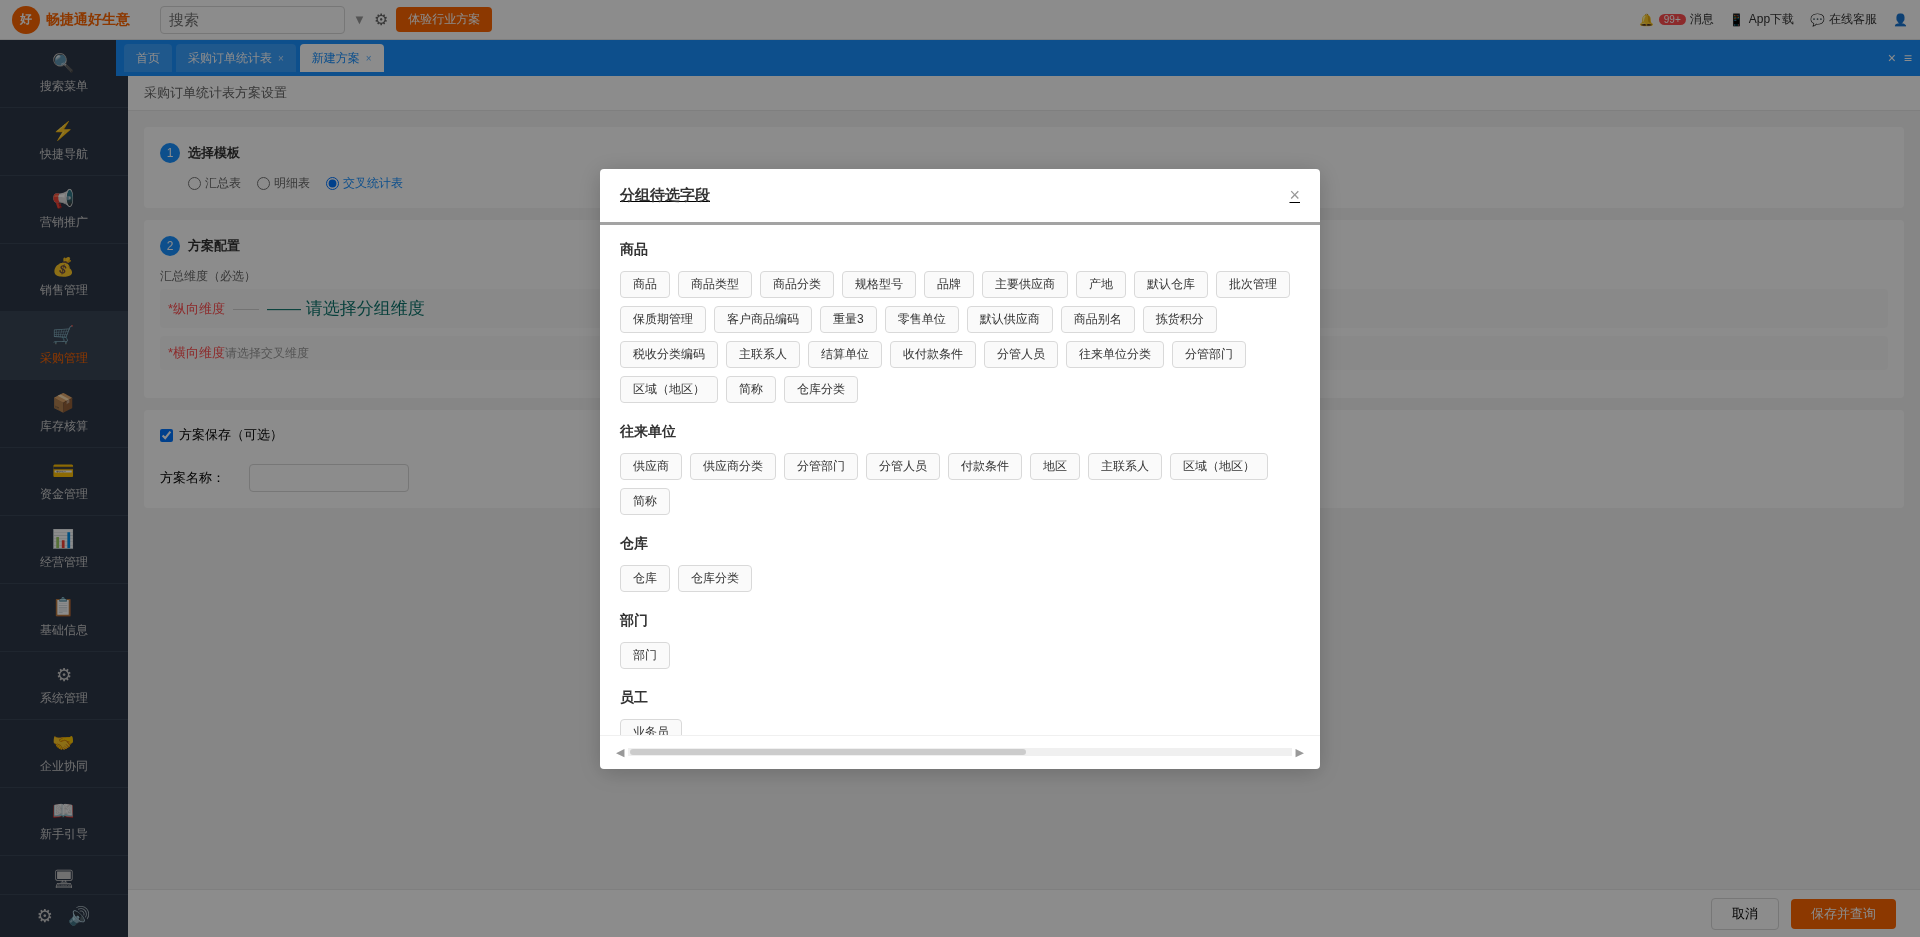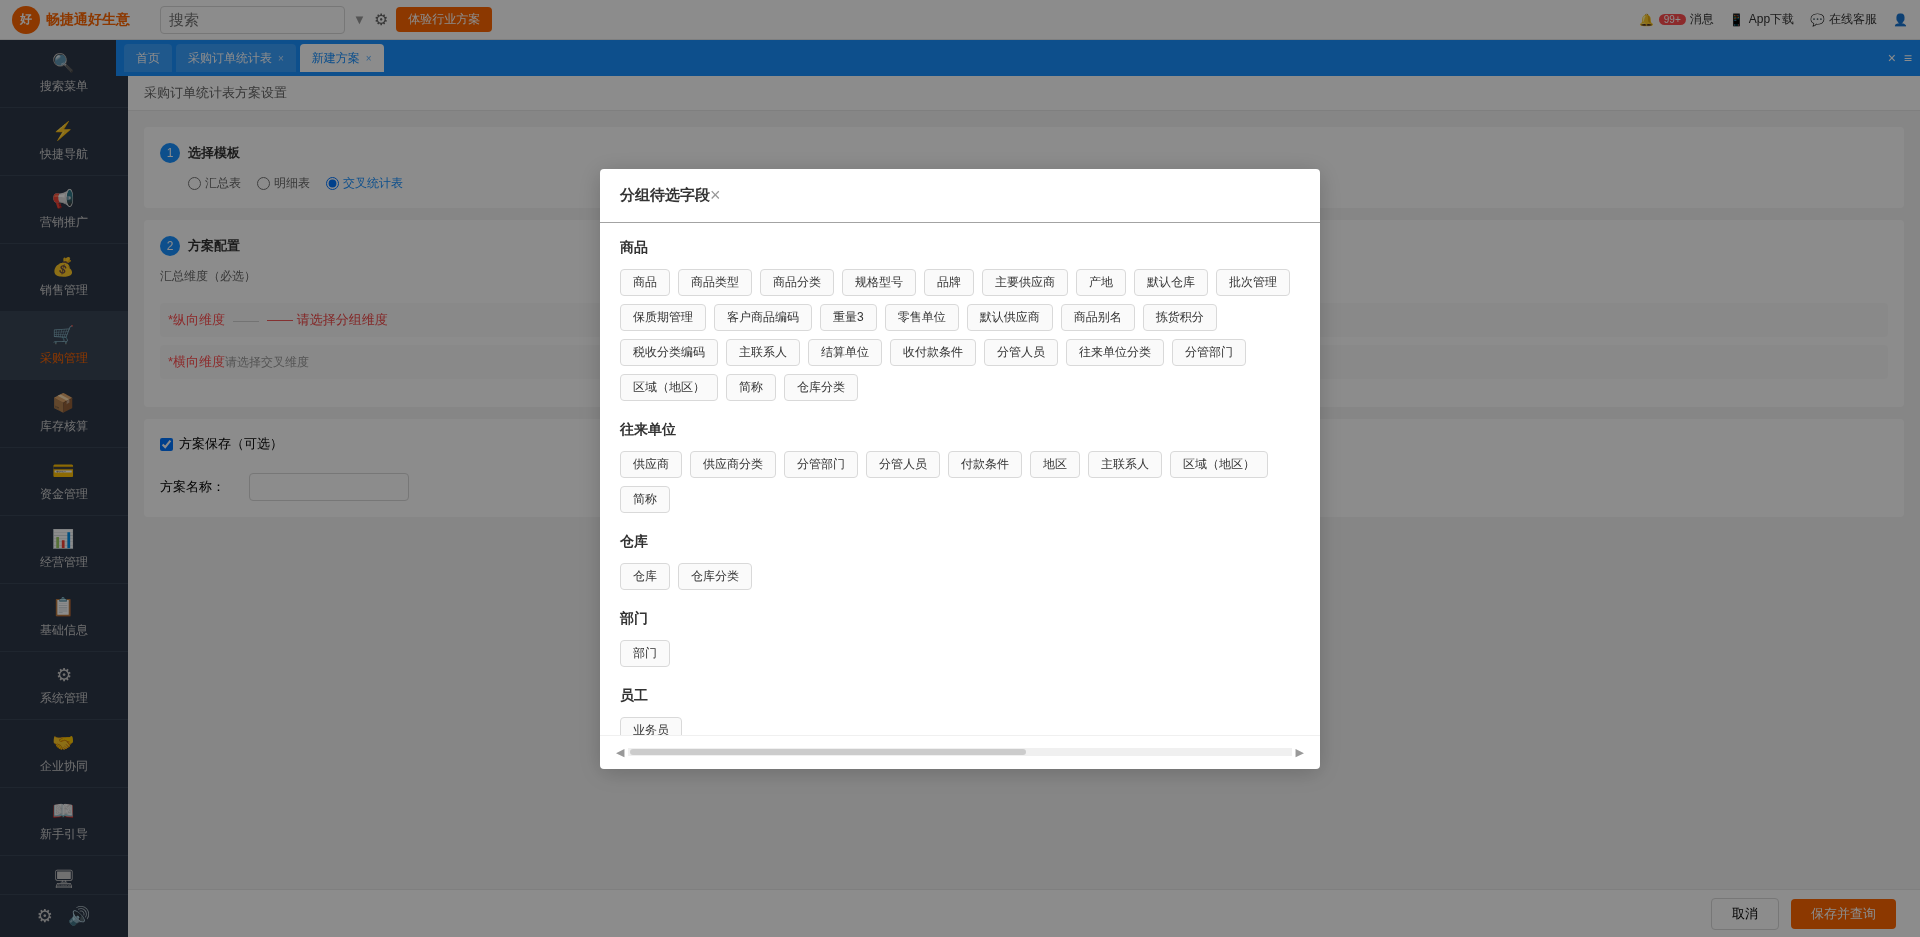--- a/index.html
+++ b/index.html
@@ -137,22 +137,22 @@
       background: rgba(0,0,0,0.45); z-index: 200;
       display: flex; align-items: center; justify-content: center;
     }
     .modal {
       background: white; border-radius: 4px;
       width: 720px; max-height: 600px;
       display: flex; flex-direction: column;
       box-shadow: 0 4px 24px rgba(0,0,0,0.2);
     }
     .modal-header {
-      display: flex; align-items: center; justify-content: flex-start;
-      padding: 16px 20px; border-bottom: 1px solid #a3a3a3;
+      display: flex; align-items: center; justify-content: space-between;
+      padding: 16px 20px; border-bottom: 3px solid #a3a3a3; text-decoration: underline;
     }
     .modal-title { font-size: 15px; font-weight: bold; color: #333; }
     .modal-close { font-size: 18px; color: #999; cursor: pointer; }
     .modal-body {
       padding: 16px 20px; overflow-y: auto; flex: 1;
     }
     .field-section { margin-bottom: 20px; }
     .section-title {
       font-size: 14px; font-weight: bold; color: #333; margin-bottom: 12px;
     }
@@ -315,25 +315,25 @@
           <span>交叉统计表</span>
         </label>
       </div>
     </div>
 
     <div class="step-section">
       <div class="step-title">
         <div class="step-num">2</div>
         <span class="step-label">方案配置</span>
       </div>
-      <div style="color:#666;font-size:12px;margin-bottom:18px">汇总维度（必选）</div>
+      <div style="color:#666;font-size:12px;margin-bottom:4px">汇总维度（必选）</div>
       <div style="display:flex;align-items:center;gap:8px;margin-bottom:8px;padding:8px;background:#fafafa;border-radius:4px">
         <span style="color:#ff4d4f">*纵向维度</span>
         <span style="color:#ccc">——</span>
-        <span style="color:#ef4444;font-size:13px">——  请选择分组维度</span>
+        <span style="color:#0f766e;font-size:17px">——  请选择分组维度</span>
       </div>
       <div style="display:flex;align-items:center;margin-bottom:12px;padding:8px;background:#fafafa;border-radius:4px">
         <span style="color:#ff4d4f">*横向维度</span>
         <span style="color:#999;font-size:12px">请选择交叉维度</span>
       </div>
     </div>
 
     <div class="step-section">
       <div style="display:flex;align-items:center;gap:6px">
         <input type="checkbox" checked="" style="">

